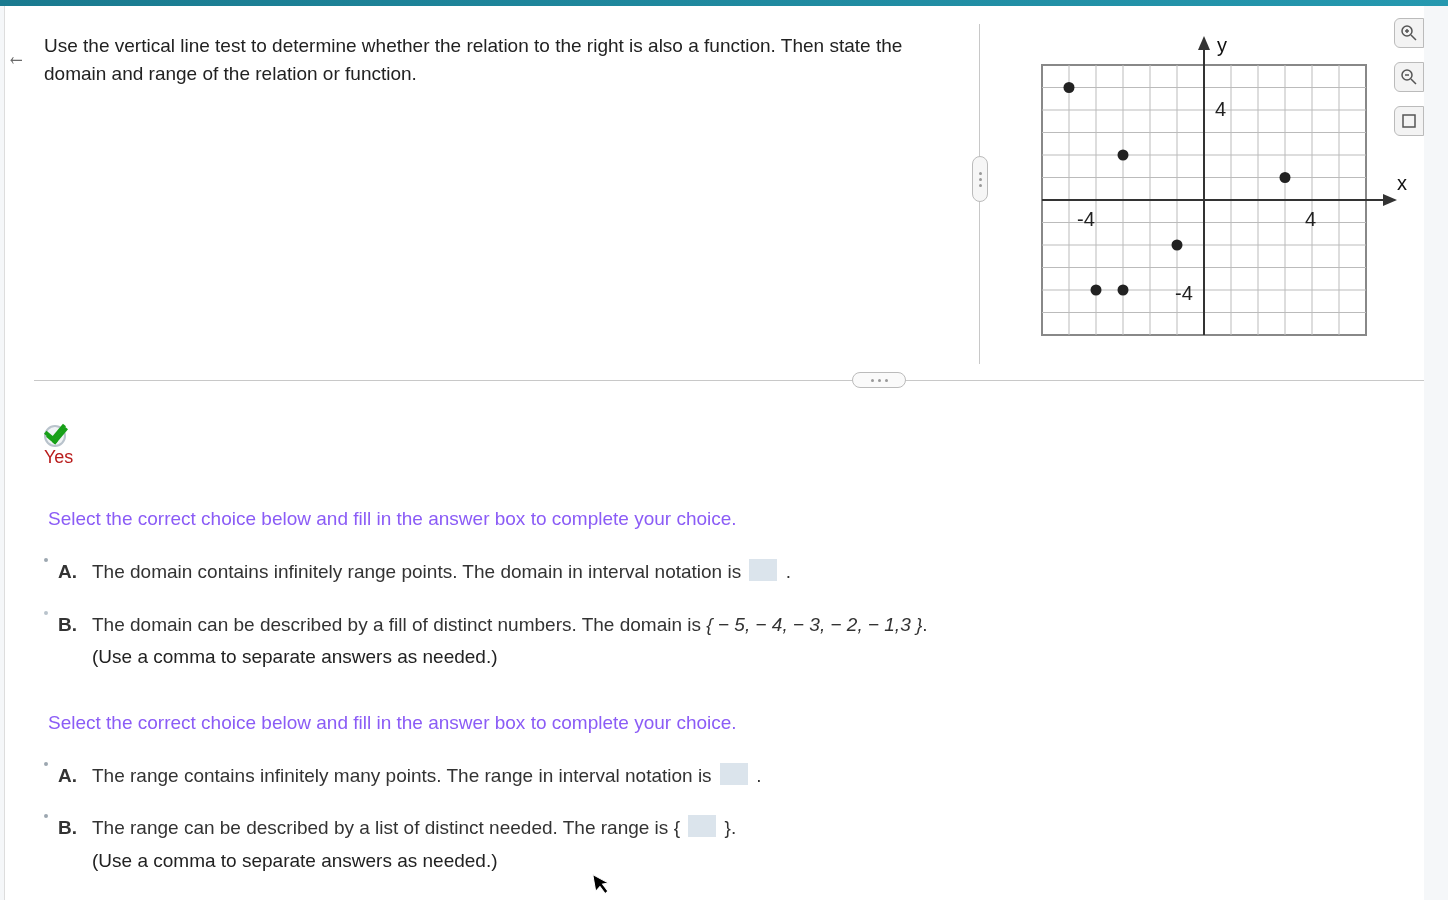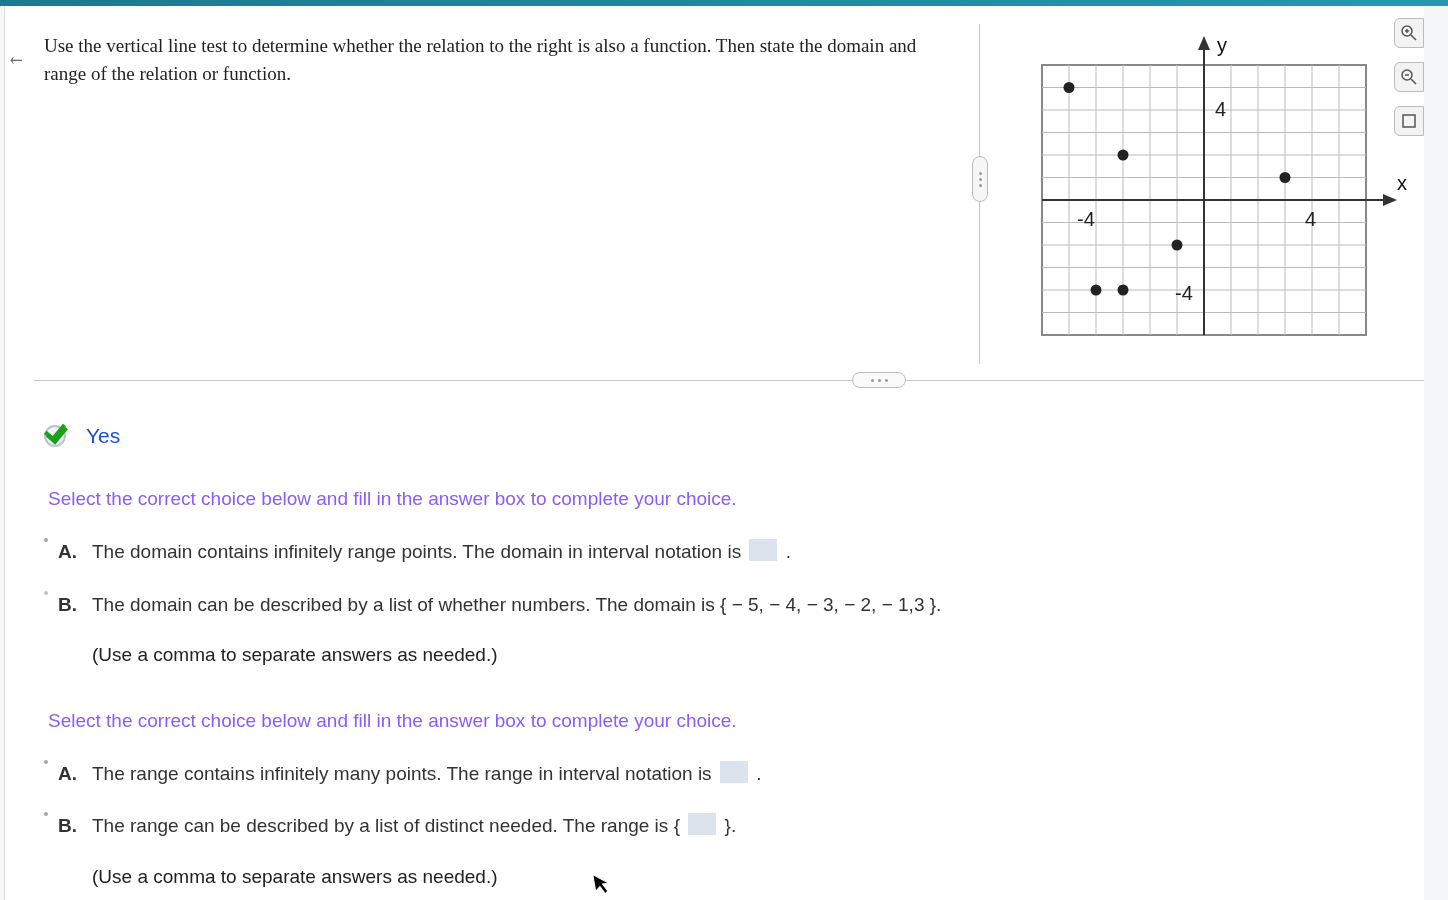--- a/index.html
+++ b/index.html
@@ -38,21 +38,20 @@
   }
   .question-row {
     display: flex;
     align-items: flex-start;
   }
   .question-text {
     flex: 0 0 880px;
     font-size: 19px;
     line-height: 1.45;
     color: #222;
-    font-family: Liberation Serif, serif;
   }
   .vert-divider {
     position: absolute;
     left: 975px;
     top: 18px;
     width: 1px;
     height: 340px;
     background: #c8c8c8;
   }
   .vert-handle {
@@ -102,22 +101,23 @@
   .answers {
     position: absolute;
     left: 40px;
     top: 418px;
     width: 1200px;
   }
   .radio-row {
     display: flex;
     align-items: flex-start;
     margin-bottom: 14px;
-    font-size: 21px;
-    color: #1d4ed8;
+    font-size: 18px;
+    color: #b91c1c;
+    flex-direction: column;
   }
   .radio-row .mark {
     width: 22px;
     height: 22px;
     margin-right: 20px;
     margin-top: 1px;
     flex-shrink: 0;
     position: relative;
   }
   .radio-empty {
@@ -163,24 +163,25 @@
   .answer-box {
     display: inline-block;
     background: #dbe4ec;
     width: 28px;
     height: 22px;
     vertical-align: -3px;
     margin: 0 3px;
   }
   .sub-note {
     color: #222;
-    margin-top: 22px;
+    margin-top: 4px;
   }
   .domain-value {
     display: inline-block;
+    font-style: italic;
   }
   .right-tools {
     position: absolute;
     right: 0;
     top: 12px;
     width: 30px;
     display: flex;
     flex-direction: column;
     gap: 14px;
     align-items: center;
@@ -296,21 +297,21 @@
       <div class="choice-body">
         <span>The domain contains infinitely range points. The domain in interval notation is</span>
         <span class="answer-box"></span> .
       </div>
     </div>
 
     <div class="choice-row">
       <div class="mark radio-check"></div>
       <div class="choice-label">B.</div>
       <div class="choice-body">
-        <span>The domain can be described by a list of whether numbers. The domain is </span>
+        <span>The domain can be described by a fill of distinct numbers. The domain is </span>
         <span class="domain-value">{ − 5, − 4, − 3, − 2, − 1,3 }</span>.
         <div class="sub-note">(Use a comma to separate answers as needed.)</div>
       </div>
     </div>
 
     <div class="prompt">Select the correct choice below and fill in the answer box to complete your choice.</div>
 
     <div class="choice-row">
       <div class="mark radio-empty"></div>
       <div class="choice-label">A.</div>

